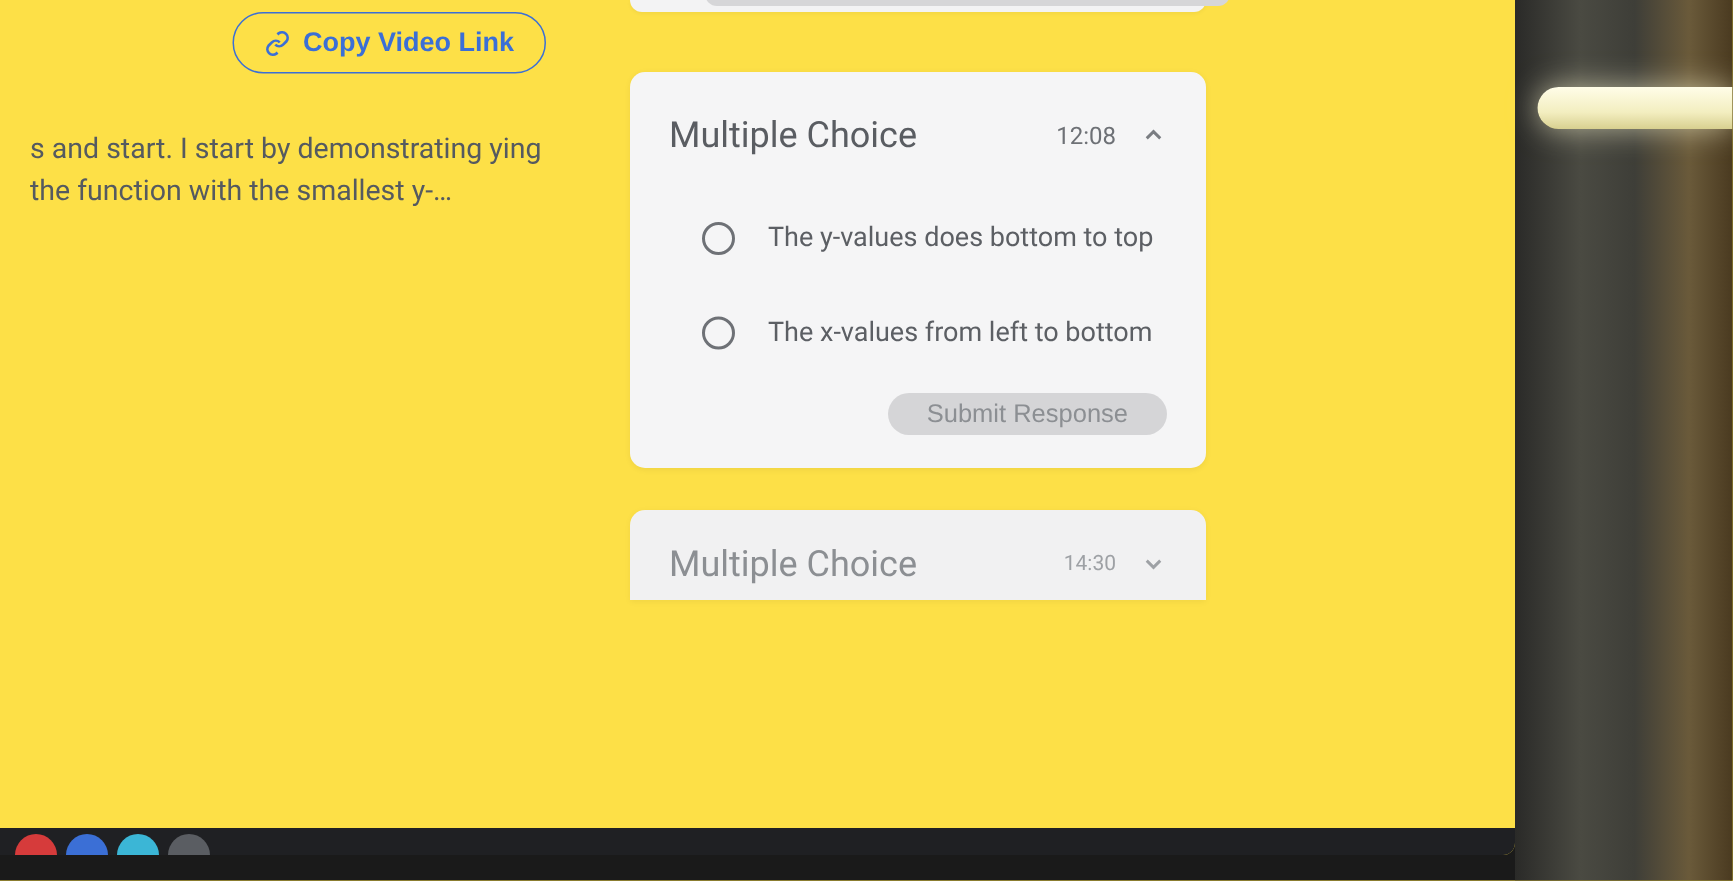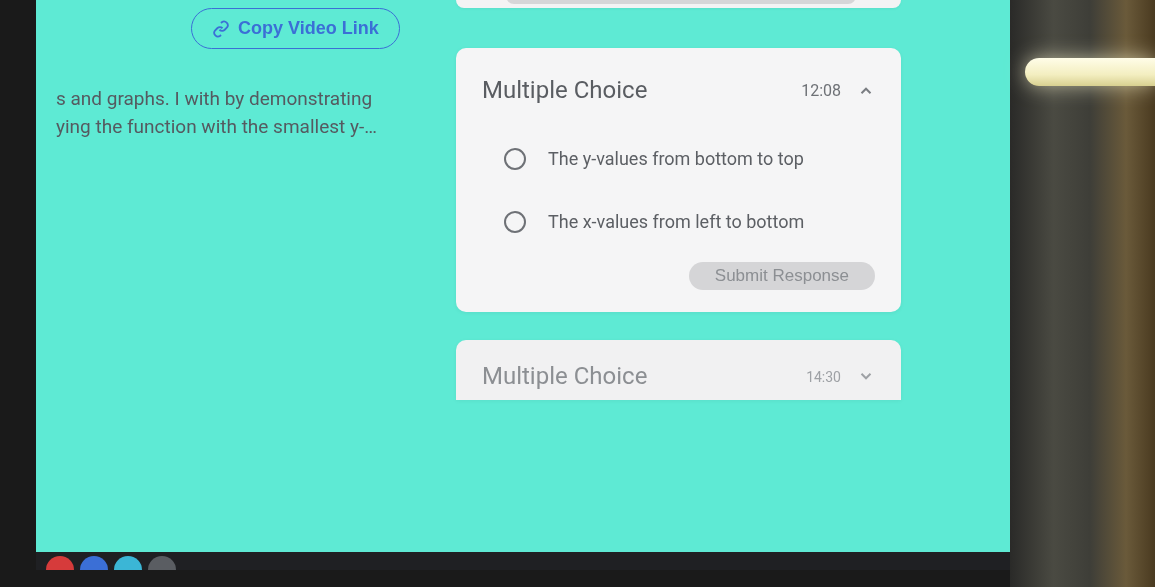--- a/index.html
+++ b/index.html
@@ -5,27 +5,26 @@
     * { box-sizing: border-box; margin: 0; padding: 0; }
     body {
       font-family: -apple-system, BlinkMacSystemFont, 'Segoe UI', Roboto, sans-serif;
       background: #1a1a1a;
       width: 1155px;
       height: 587px;
       overflow: hidden;
       position: relative;
     }
     .screen {
-      background: #5eead4;
+      background: #fde047;
       width: 1010px;
       height: 570px;
       position: relative;
       overflow: hidden;
       border-radius: 0 0 8px 0;
-      margin-left: 36px;
     }
     .left-col {
       position: absolute;
       left: 0;
       top: 0;
       width: 395px;
       padding: 0 20px;
     }
     .copy-link-btn {
       margin-top: 8px;
@@ -53,21 +52,21 @@
       margin-top: 36px;
       color: #555a60;
       font-size: 19px;
       line-height: 1.45;
       text-align: left;
     }
     .right-col {
       position: absolute;
       left: 420px;
       top: 0;
-      width: 445px;
+      width: 384px;
     }
     .prev-card-stub {
       width: 100%;
       height: 8px;
       background: #f3f3f4;
       border-radius: 0 0 10px 10px;
       box-shadow: 0 1px 3px rgba(0,0,0,0.05);
       margin-bottom: 40px;
     }
     .prev-card-inner-stub {
@@ -91,21 +90,21 @@
       justify-content: space-between;
       margin-bottom: 32px;
     }
     .card-title {
       color: #5a5d62;
       font-size: 24px;
       font-weight: 400;
     }
     .card-meta {
       display: flex;
-      align-items: flex-end;
+      align-items: center;
       gap: 16px;
     }
     .timestamp {
       color: #6e7176;
       font-size: 16px;
     }
     .chevron {
       color: #7a7d82;
       display: inline-flex;
     }
@@ -210,21 +209,21 @@
     <button class="copy-link-btn">
       <span class="link-icon">
         <svg viewBox="0 0 24 24" width="18" height="18" fill="none" stroke="#3b6fd6" stroke-width="2.4">
           <path d="M10 13a5 5 0 0 0 7 0l3-3a5 5 0 0 0-7-7l-1 1"></path>
           <path d="M14 11a5 5 0 0 0-7 0l-3 3a5 5 0 0 0 7 7l1-1"></path>
         </svg>
       </span>
       <span>Copy Video Link</span>
     </button>
 
-    <p class="desc-text">s and graphs. I with by demonstrating ying the function with the smallest y-…</p>
+    <p class="desc-text">s and start. I start by demonstrating ying the function with the smallest y-…</p>
   </div>
 
   <div class="right-col">
     <div class="prev-card-stub">
       <div class="prev-card-inner-stub"></div>
     </div>
 
     <div class="question-card">
       <div class="card-header">
         <span class="card-title">Multiple Choice</span>
@@ -234,21 +233,21 @@
             <svg viewBox="0 0 24 24" width="18" height="18" fill="none" stroke="#7a7d82" stroke-width="2.6">
               <polyline points="6 15 12 9 18 15"></polyline>
             </svg>
           </span>
         </div>
       </div>
 
 
       <div class="option-row">
         <span class="radio-circle"></span>
-        <span class="option-text">The y-values from bottom to top</span>
+        <span class="option-text">The y-values does bottom to top</span>
       </div>
 
       <div class="option-row">
         <span class="radio-circle"></span>
         <span class="option-text">The x-values from left to bottom</span>
       </div>
 
       <div class="submit-row">
         <button class="submit-btn">Submit Response</button>
       </div>

